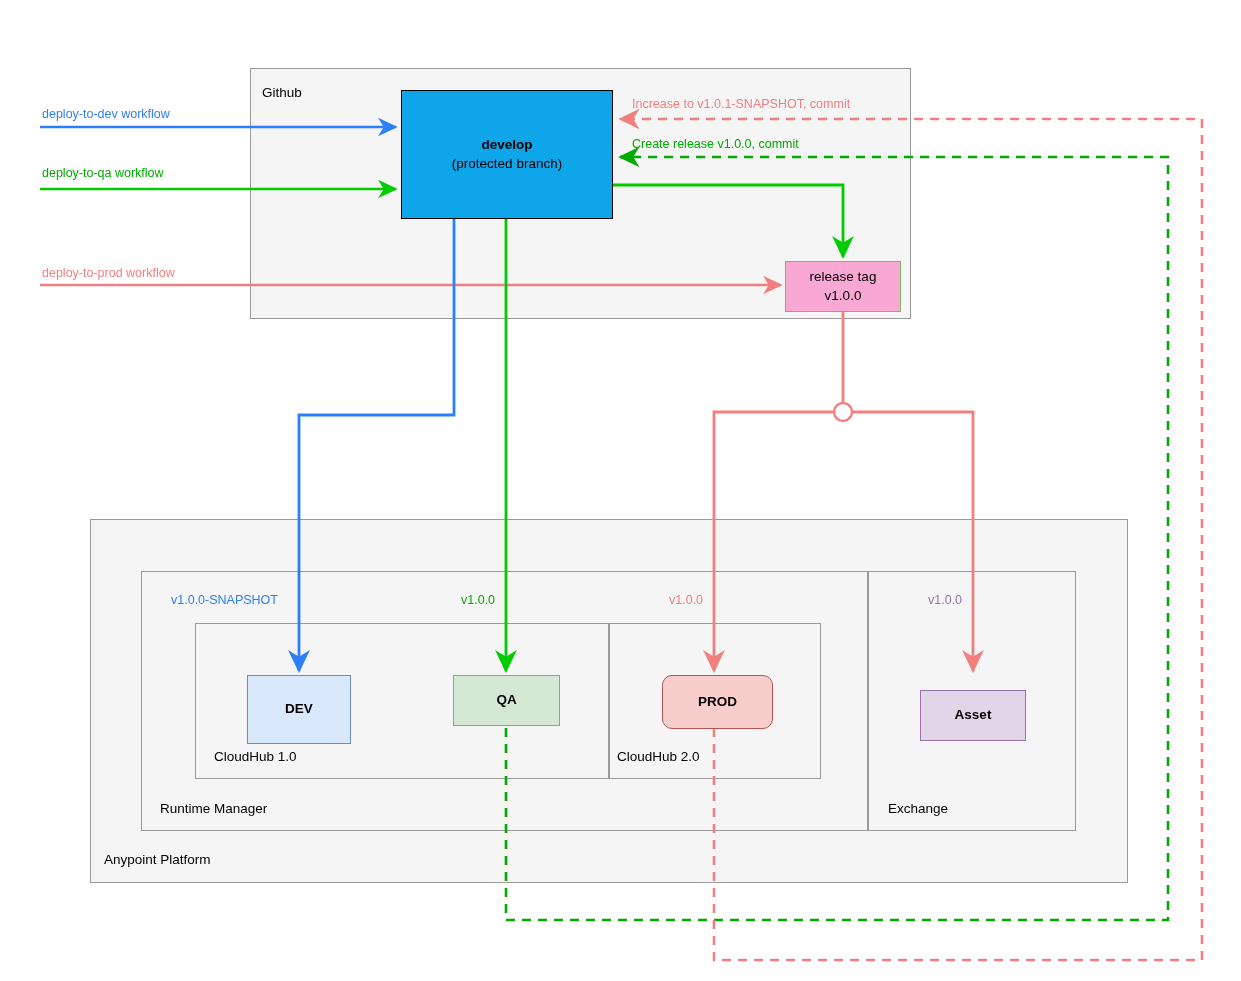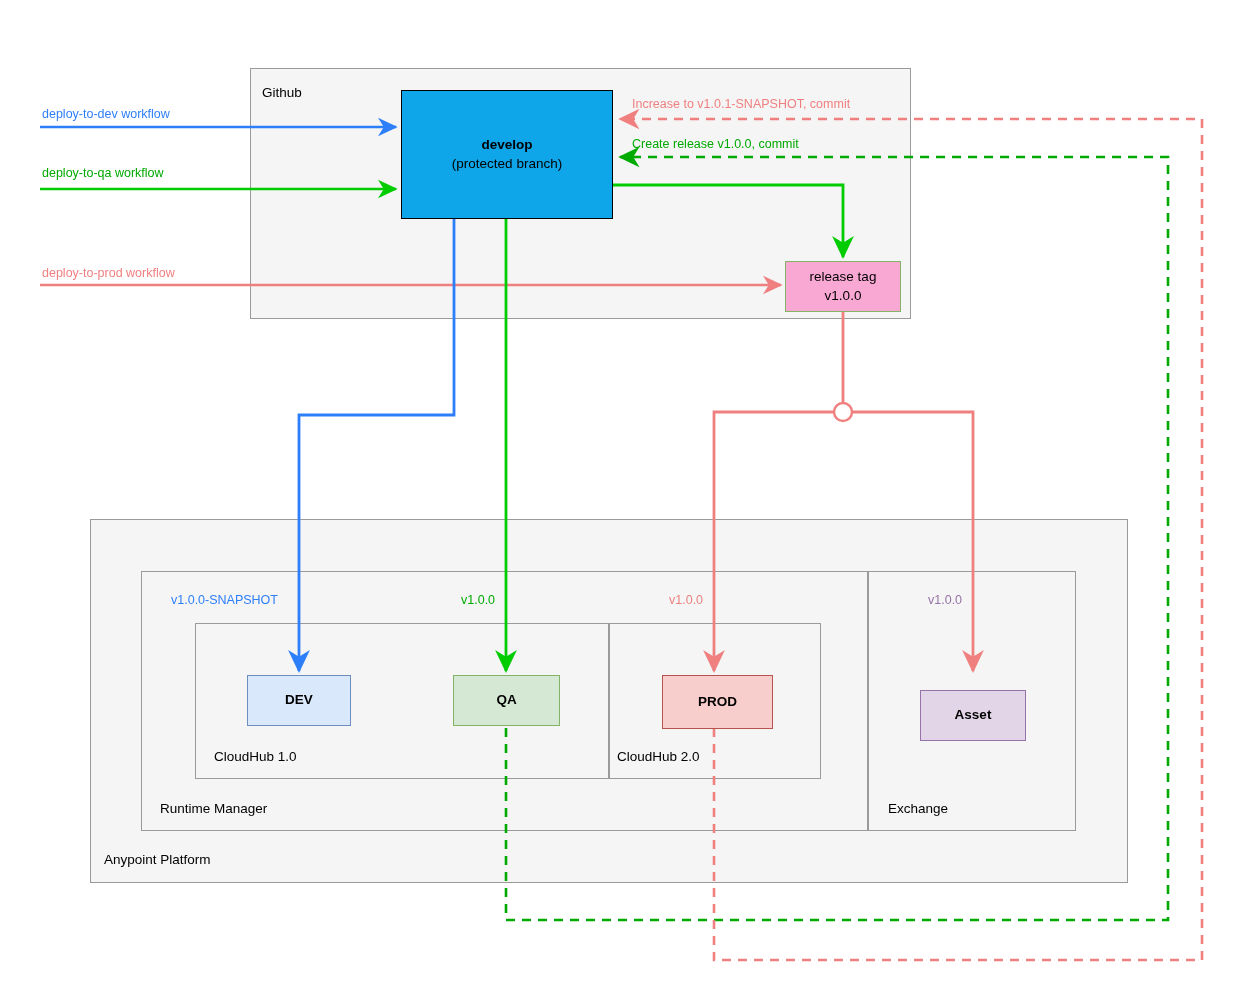--- a/index.html
+++ b/index.html
@@ -83,29 +83,29 @@
   <div class="node plain" style="left:401px;top:90px;width:212px;height:129px;">
     <div class="t1">develop</div>
     <div>(protected branch)</div>
   </div>
 
   <div class="node tag" style="left:785px;top:261px;width:116px;height:51px;">
     <div>release tag</div>
     <div>v1.0.0</div>
   </div>
 
-  <div class="node dev" style="left:247px;top:675px;width:104px;height:51px;">
+  <div class="node dev" style="left:247px;top:675px;width:104px;height:69px;">
     <div>DEV</div>
   </div>
 
   <div class="node qa" style="left:453px;top:675px;width:107px;height:51px;">
     <div>QA</div>
   </div>
 
-  <div class="node prod" style="left:662px;top:675px;width:111px;height:54px;">
+  <div class="node prod" style="left:662px;top:675px;width:111px;height:54px;border-radius:10px;">
     <div>PROD</div>
   </div>
 
   <div class="node asset" style="left:920px;top:675px;width:106px;height:51px;">
     <div>Asset</div>
   </div>
 
   <div class="edge-label" style="left:42px;top:107px;color:#2d7ff9;">deploy-to-dev workflow</div>
   <div class="edge-label" style="left:42px;top:166px;color:#00aa00;">deploy-to-qa workflow</div>
   <div class="edge-label" style="left:42px;top:266px;color:#f08080;">deploy-to-prod workflow</div>

